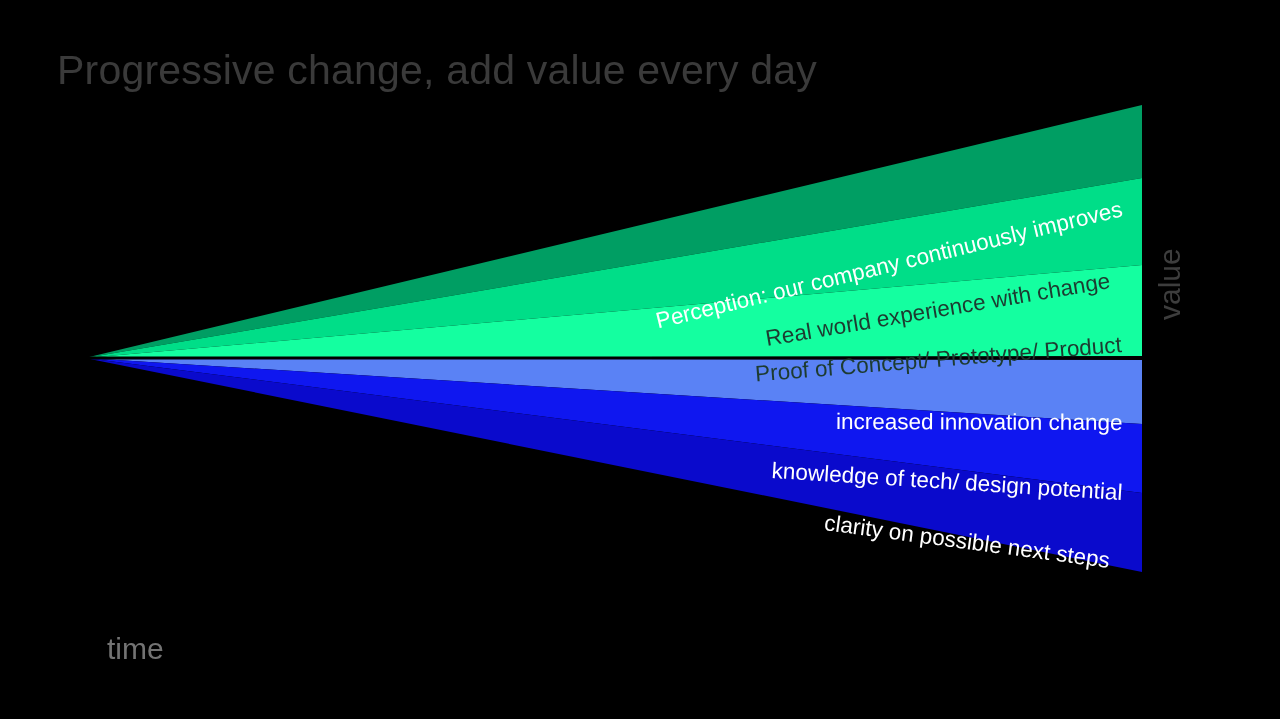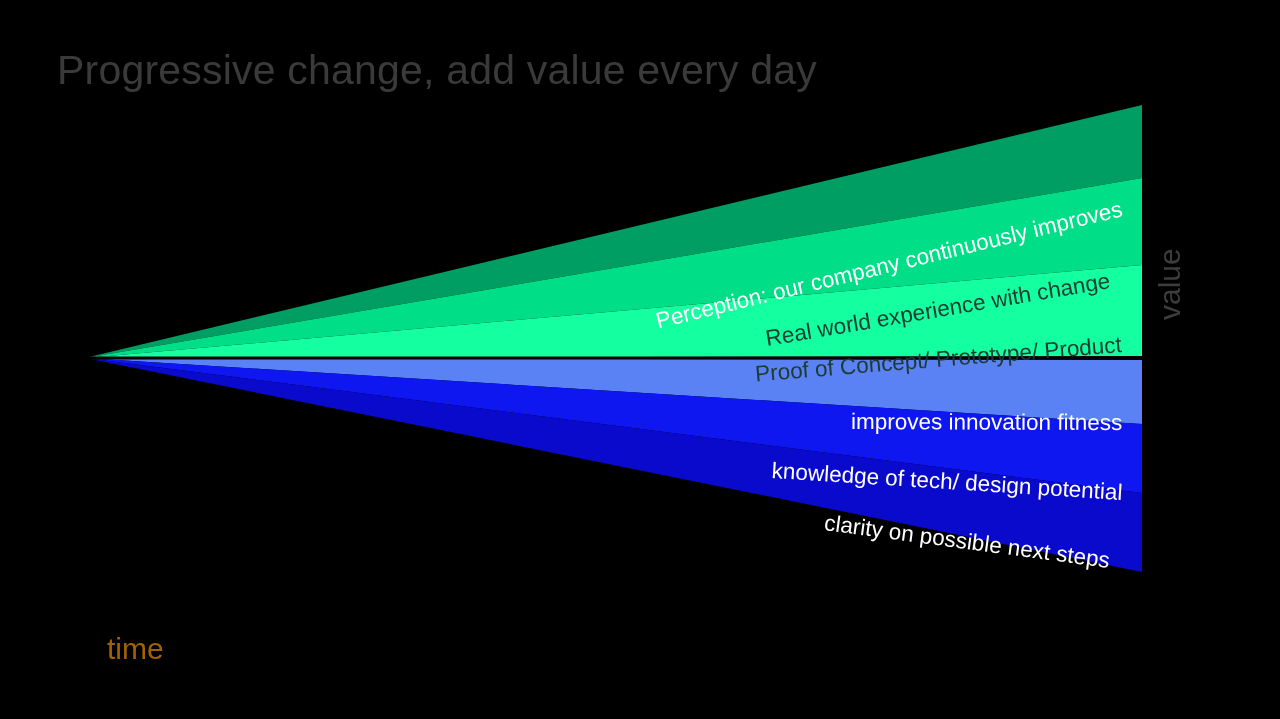--- a/index.html
+++ b/index.html
@@ -29,21 +29,21 @@
   }
   #diagram-svg {
     position: absolute;
     left: 0; top: 0;
     width: 1280px; height: 719px;
   }
   #axis-label-time {
     position: absolute;
     left: 107px; top: 632px;
     font-size: 30px;
-    color: #a16207;
+    color: #737373;
     white-space: nowrap;
   }
   #axis-label-value {
     position: absolute;
     left: 1153px; top: 320px;
     font-size: 30px;
     color: #3d3d3d;
     white-space: nowrap;
     transform: rotate(-90deg);
     transform-origin: left top;
@@ -76,20 +76,20 @@
     <polygon points="85,358 1142,424 1142,493" fill="#0F17F0"></polygon>
 
     <polygon points="85,358 1142,493 1142,572" fill="#0A0ACC"></polygon>
 
     <line x1="85" y1="358" x2="1142" y2="358" stroke="#000000" stroke-width="3"></line>
   </svg>
 
   <div class="band-label" id="label-1" style="color: rgb(255, 255, 255); left: auto; right: 158px; top: 196px; transform: rotate(-13.6deg); transform-origin: right center;">Perception: our company continuously improves</div>
   <div class="band-label" id="label-2" style="color: rgb(29, 59, 48); left: auto; right: 170px; top: 268px; transform: rotate(-9.6deg); transform-origin: right center;">Real world experience with change</div>
   <div class="band-label" id="label-3" style="color: rgb(29, 59, 48); left: auto; right: 158px; top: 332px; transform: rotate(-4.6deg); transform-origin: right center;">Proof of Concept/ Prototype/ Product</div>
-  <div class="band-label" id="label-4" style="color: rgb(255, 255, 255); left: auto; right: 158px; top: 410px; transform: rotate(0.2deg); transform-origin: right center;">improves innovation fitness</div>
+  <div class="band-label" id="label-4" style="color: rgb(255, 255, 255); left: auto; right: 158px; top: 410px; transform: rotate(0.2deg); transform-origin: right center;">increased innovation change</div>
   <div class="band-label" id="label-5" style="color: rgb(255, 255, 255); left: auto; right: 158px; top: 480px; transform: rotate(3.6deg); transform-origin: right center;">knowledge of tech/ design potential</div>
   <div class="band-label" id="label-6" style="color: rgb(255, 255, 255); left: auto; right: 170px; top: 548px; transform: rotate(7.6deg); transform-origin: right center;">clarity on possible next steps</div>
 
   <div id="axis-label-time">time</div>
   <div id="axis-label-value">value</div>
 
 </div>
 
 </body></html>

